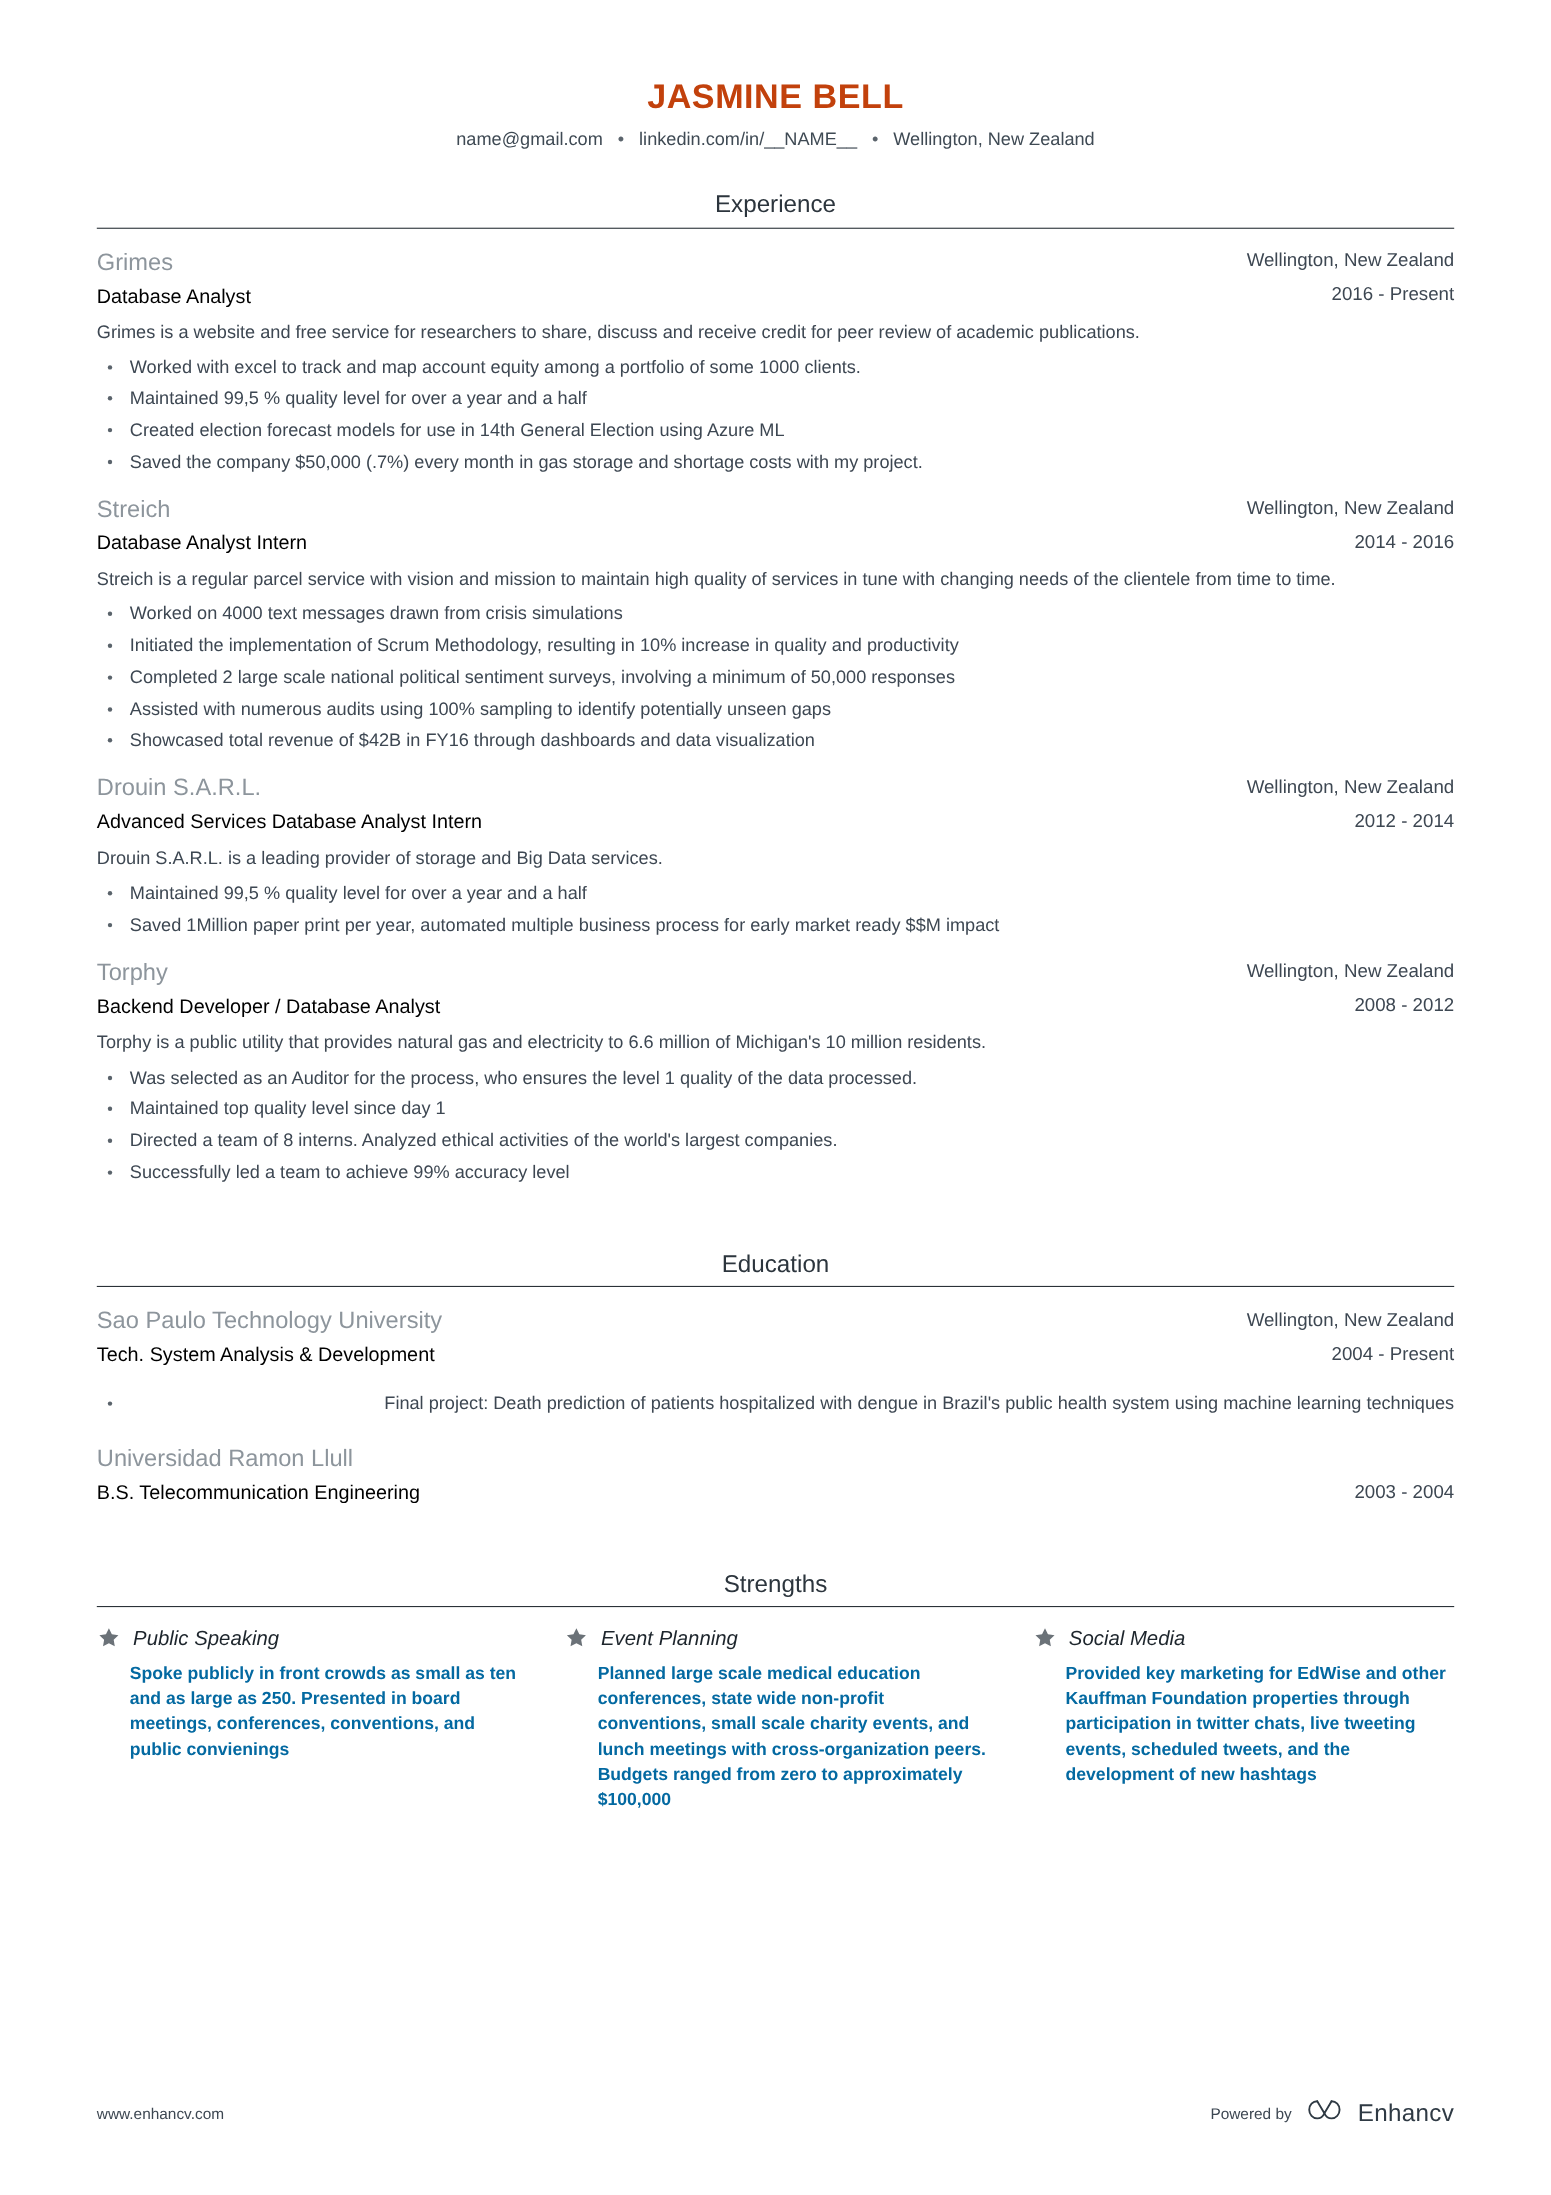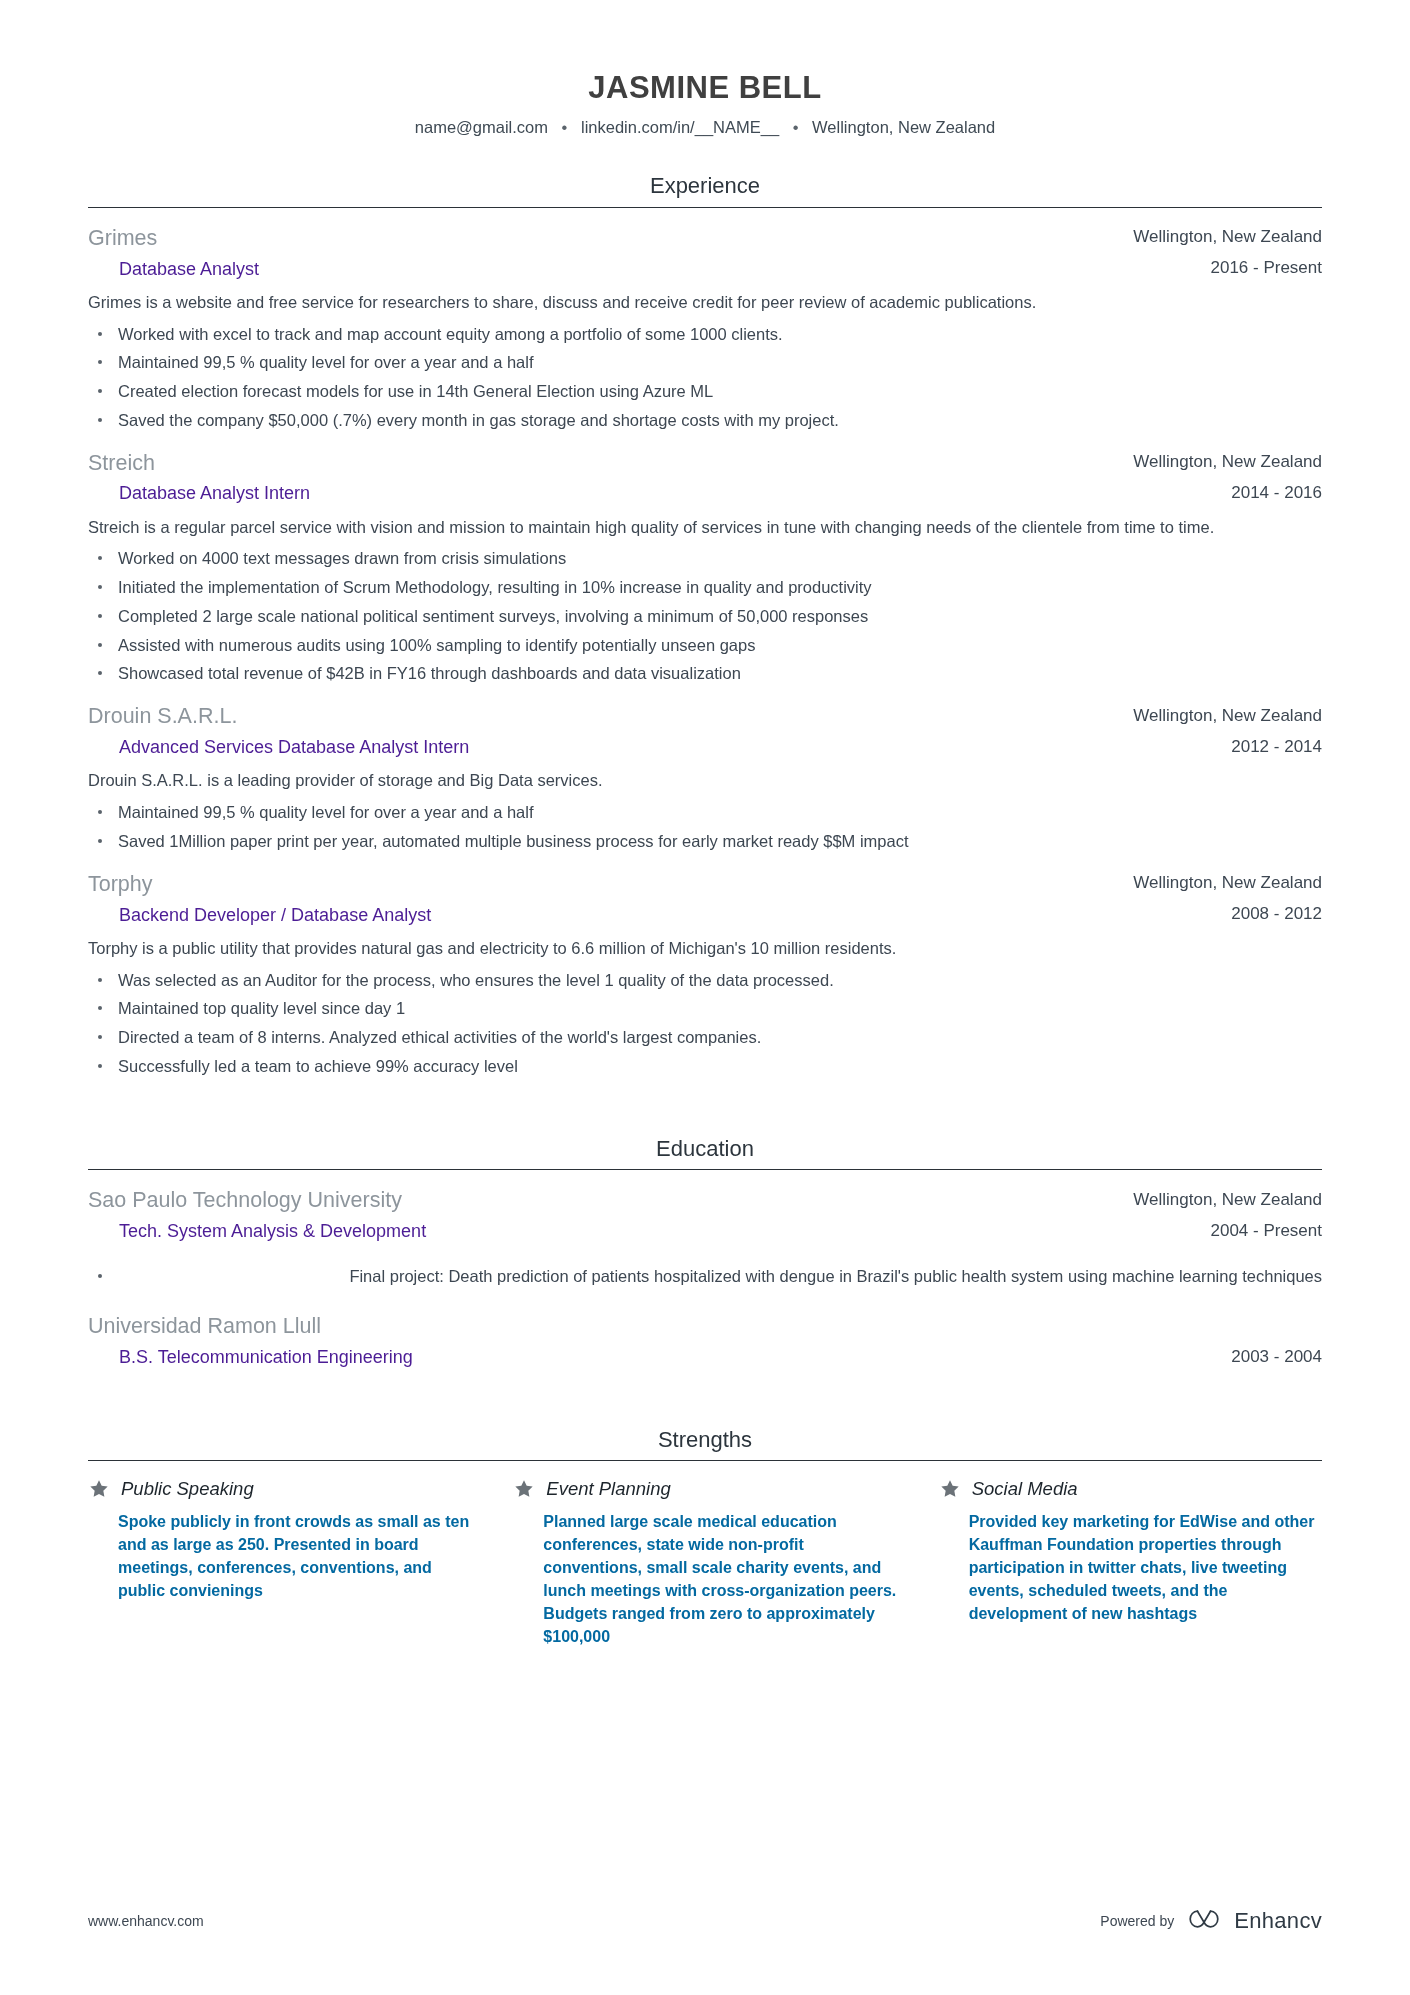--- a/index.html
+++ b/index.html
@@ -27,21 +27,21 @@
   
   .header {
     padding-top: 70px;
     text-align: center;
   }
 
   .full-name {
     font-size: 31px;
     font-weight: bold;
     letter-spacing: 0.5px;
-    color: #404040;
+    color: #c2410c;
     line-height: 1.15;
   }
 
   .contact-line {
     margin-top: 11px;
     font-size: 16.5px;
     color: #3f4a54;
     line-height: 1.3;
   }
 
@@ -87,24 +87,23 @@
 
   .org-name {
     font-size: 21.5px;
     color: #8d959c;
     font-weight: normal;
     line-height: 1.3;
   }
 
   .job-title {
     font-size: 18px;
-    color: #4c1d95;
+    color: #000000;
     line-height: 1.45;
     margin-top: 3px;
-    margin-left: 31px;
   }
 
   .entry-location {
     font-size: 17px;
     color: #3d4752;
     line-height: 1.35;
   }
 
   .entry-dates {
     font-size: 17px;

